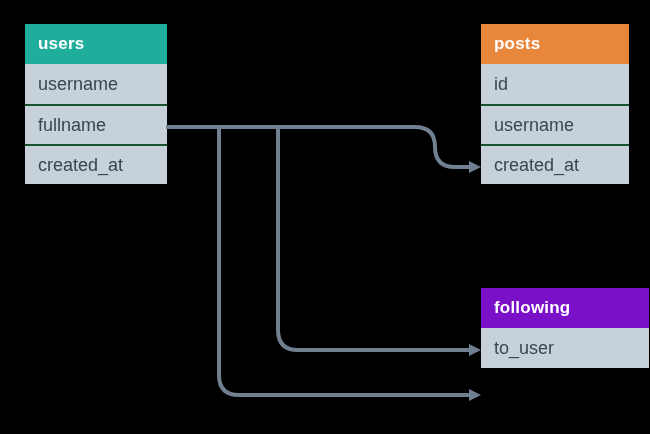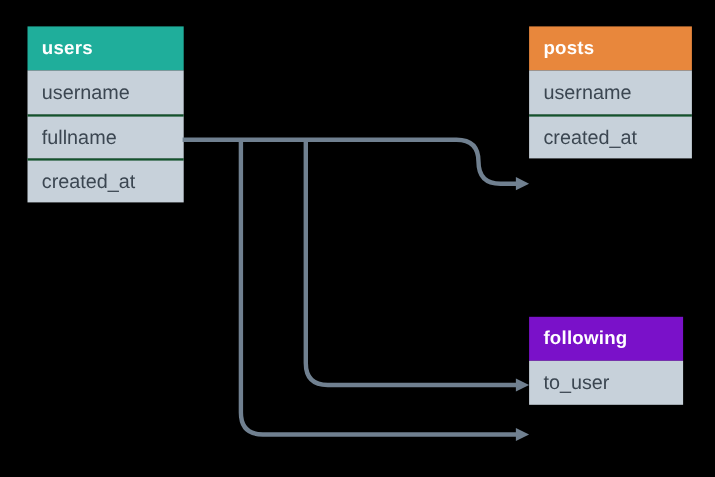--- a/index.html
+++ b/index.html
@@ -39,21 +39,21 @@
     box-sizing: border-box;
     background: #c7d1da;
     color: #3b4651;
     font-size: 18px;
   }
   .db-table .row + .row {
     border-top: 2px solid #14532d;
   }
   #table-users      { left: 25px;  top: 24px;  width: 142px; }
   #table-posts      { left: 481px; top: 24px;  width: 148px; }
-  #table-following  { left: 481px; top: 288px; width: 140px; }
+  #table-following  { left: 481px; top: 288px; width: 168px; }
   svg.connectors {
     position: absolute;
     left: 0; top: 0;
     width: 650px;
     height: 434px;
     pointer-events: none;
   }
   svg.connectors path { fill: none; stroke-width: 4; }
 </style>
 </head>
@@ -63,20 +63,21 @@
 
   <div class="db-table" id="table-users">
     <div class="hdr" style="background: rgb(31, 174, 155);">users</div>
     <div class="row">username</div>
     <div class="row">fullname</div>
     <div class="row">created_at</div>
   </div>
 
   <div class="db-table" id="table-posts">
     <div class="hdr" style="background: rgb(232, 135, 60);">posts</div>
+    <div class="row">id</div>
     <div class="row">username</div>
     <div class="row">created_at</div>
   </div>
 
   <div class="db-table" id="table-following">
     <div class="hdr" style="background: rgb(122, 17, 201);">following</div>
     <div class="row">to_user</div>
   </div>
 
   <svg class="connectors" viewBox="0 0 650 434">

